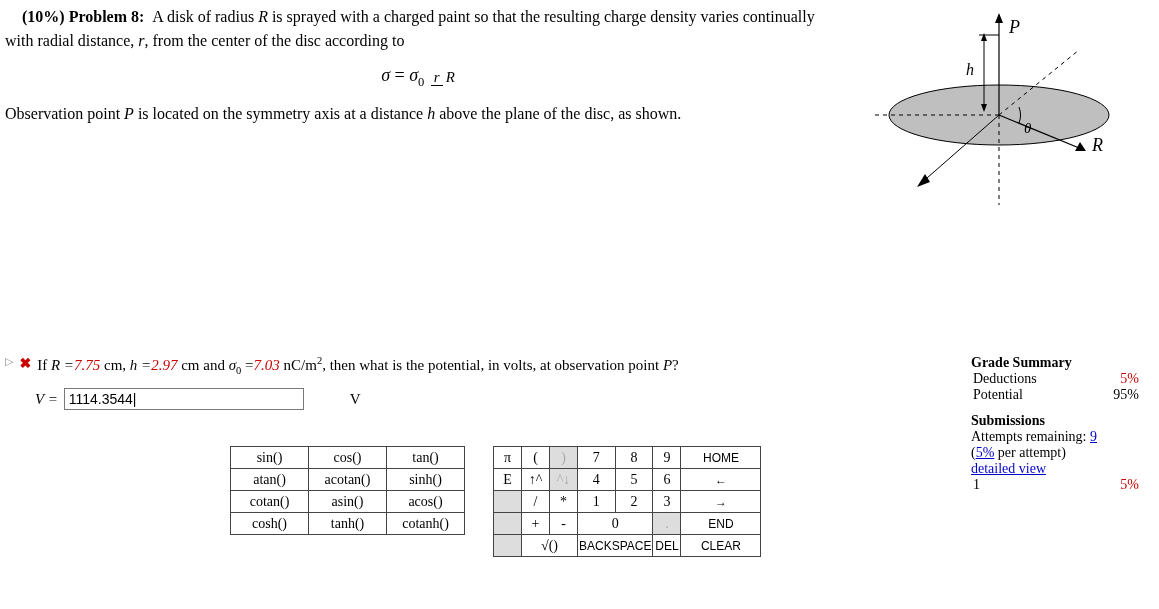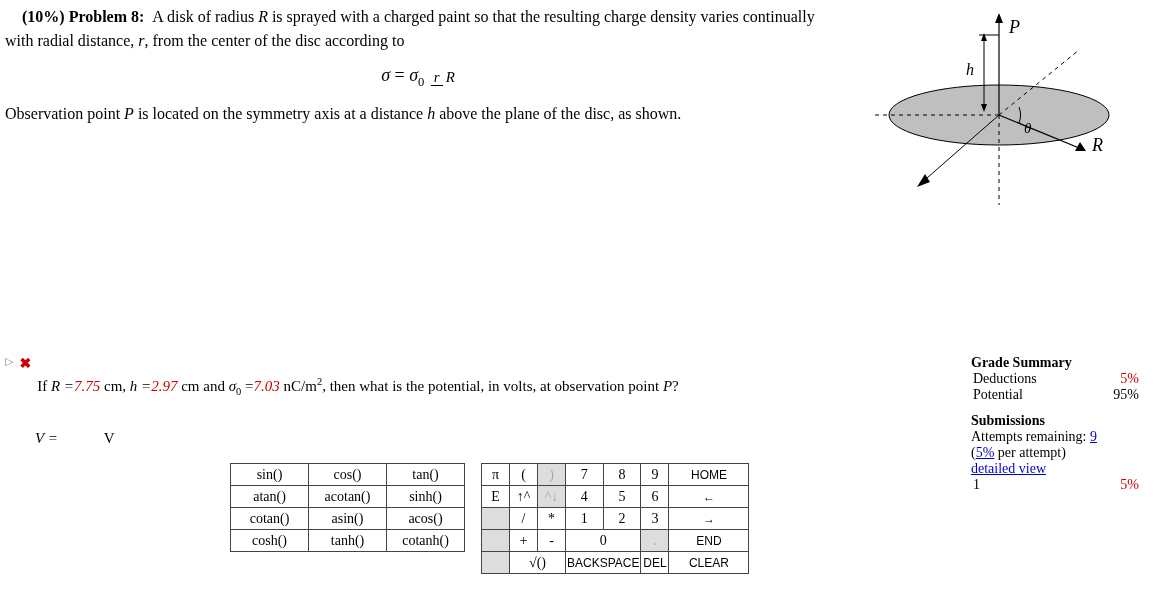--- a/index.html
+++ b/index.html
@@ -13,24 +13,24 @@
     .equation .frac .num { border-bottom: 1px solid #000; padding: 0 3px; font-size:15px; line-height:1.1;}
     .equation .frac .den { padding: 0 3px; font-size:15px; line-height:1.1;}
     .sub { font-size: 0.7em; vertical-align: sub; }
     .figure { position: absolute; top: 0px; right: 10px; width: 290px; height: 210px; }
     .question-section { margin-top: 15px; border-top:0px solid #ccc;}
     .question-row { display:flex; align-items:flex-start; column-gap:6px; font-size:15px;}
     .expand-icon { color:#888; font-size:11px;}
     .red-x { color:#cc0000; font-weight:bold; font-size:14px;}
     .question-text { flex:1; font-family: "Times New Roman", Times, serif;}
     .red { color: #cc0000; }
-    .serif { font-family:"Times New Roman",serif;margin-top:21px; }
+    .serif { font-family:"Times New Roman",serif; }
     .answer-row { margin-top:12px; display:flex; align-items:center; gap:6px; font-size:15px; padding-left: 30px;}
     .answer-input { width: 240px; height:22px; font-size:14px; border:1px solid #7a7a7a; padding:1px 4px; font-family:Arial,sans-serif;}
-    .calc-area { margin-top:16px; display:flex; justify-content:flex-start; gap: 16px; padding-left: 225px;}
+    .calc-area { margin-top:36px; display:flex; justify-content:flex-start; gap: 28px; padding-left: 225px;}
     table.funcpad, table.numpad { border-collapse: collapse; }
     table.funcpad td, table.numpad td { border:1px solid #444; text-align:center; font-size:14px; font-family:"Times New Roman",serif; background:#fff; height:22px;}
     table.funcpad td { width:78px;}
     table.numpad td { width:28px;}
     table.numpad td.wide { width:80px; font-size:12px; font-family:Arial,sans-serif;}
     table.numpad td.hidden { background:#ddd; color:#aaa;}
     .radio-row { text-align:center; padding:3px 0; font-size:14px; font-family:"Times New Roman",serif;}
     .radio-row input { vertical-align:middle; margin:0 2px 0 8px;}
     .grade-panel { position:absolute; right:18px; top: 355px; width:170px; font-family:"Times New Roman",serif; font-size:14px;}
     .grade-panel h4 { margin:0; font-size:14px; font-weight:bold;}
@@ -87,20 +87,21 @@
   <div class="question-row">
     <span class="expand-icon">▷</span>
     <span class="red-x">✖</span>
     <span class="question-text serif">
       <span>If </span><i><span style="font-style:italic;">R =</span></i><i class="red">7.75</i><span> cm, </span><i><span>h =</span></i><i class="red">2.97</i><span> cm and </span><i><span>σ</span></i><span class="sub">0</span><span> =</span><i class="red">7.03</i><span> nC/m</span><span class="sup">2</span><span>, then what is the potential, in volts, at observation point </span><i><span>P</span></i><span>?</span>
     </span>
   </div>
 
   <div class="answer-row">
     <span class="serif" style="font-style:italic;">V = </span>
+    <input class="answer-input" value="1114.3544|" style="">
     <span style="margin-left:40px;" class="serif">V</span>
   </div>
 
   <div class="calc-area">
     <div>
     <table class="funcpad">
       <tbody>
             <tr>
               <td>sin()</td>
               <td>cos()</td>

